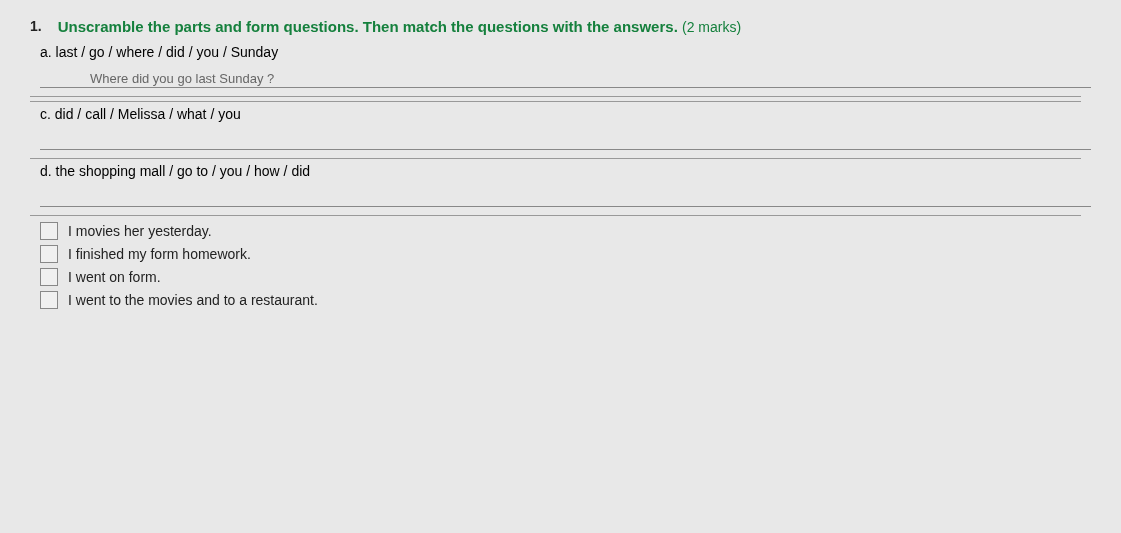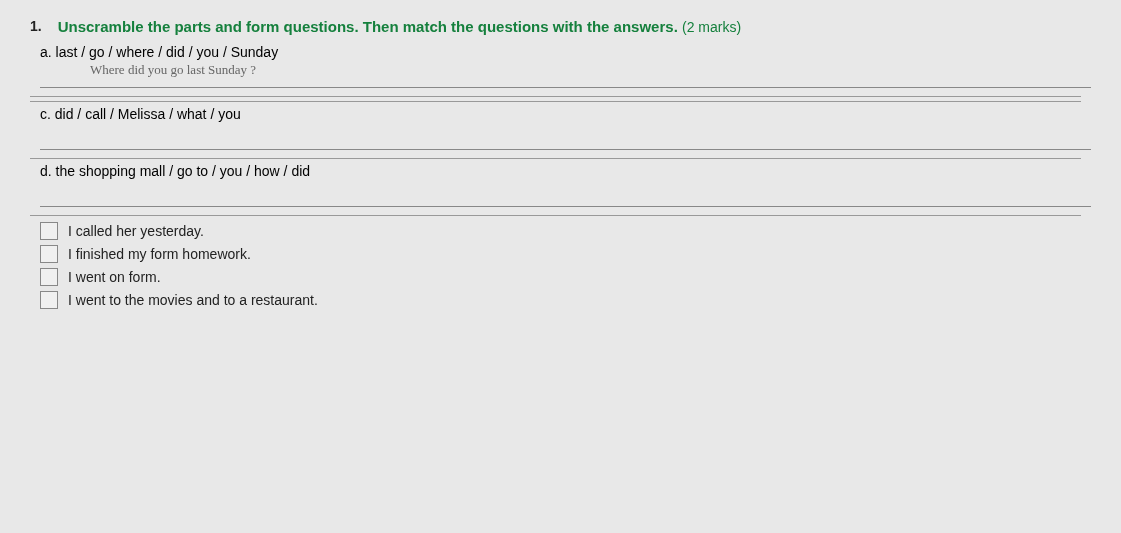--- a/index.html
+++ b/index.html
@@ -103,25 +103,25 @@
 
     .underline-full {
       position: absolute;
       bottom: 2px;
       left: 0;
       right: 0;
       border-bottom: 1px solid #888;
     }
 
     .hw-text {
-      font-family: Liberation Serif, serif;
+      font-family: Liberation Sans, sans-serif;
       font-size: 13px;
       color: #666;
       position: absolute;
-      bottom: 12px;
+      bottom: 4px;
       left: 50px;
     }
   </style>
 </head>
 <body>
 
 <div class="page">
   <div style="display:flex; align-items:flex-start; margin-bottom:8px;">
     <span class="question-number" style="position:relative; top:0; left:0; margin-right:6px;">1.</span>
     <div>
@@ -168,21 +168,21 @@
     <div class="line-with-handwriting">
       <div class="underline-full"></div>
     </div>
   </div>
 
   <hr class="separator-line">
 
   <div class="answers-section">
     <div class="answer-option">
       <div class="checkbox"></div>
-      <span class="answer-text">I called her yesterday.</span>
+      <span class="answer-text">I movies her yesterday.</span>
     </div>
     <div class="answer-option">
       <div class="checkbox"></div>
       <span class="answer-text">I finished my form homework.</span>
     </div>
     <div class="answer-option">
       <div class="checkbox"></div>
       <span class="answer-text">I went on form.</span>
     </div>
     <div class="answer-option">

